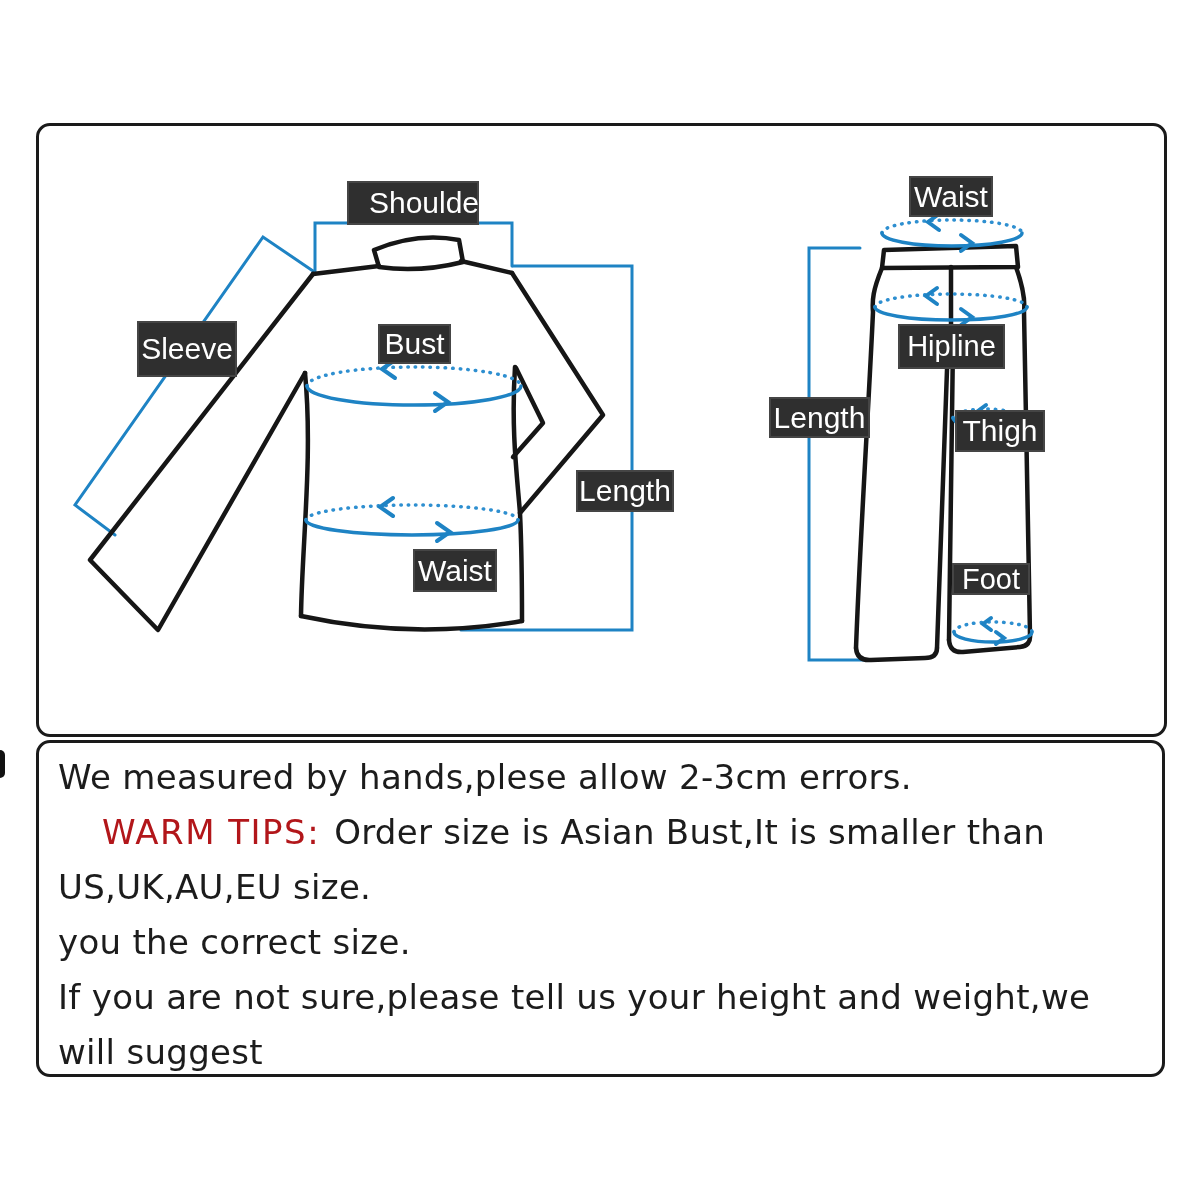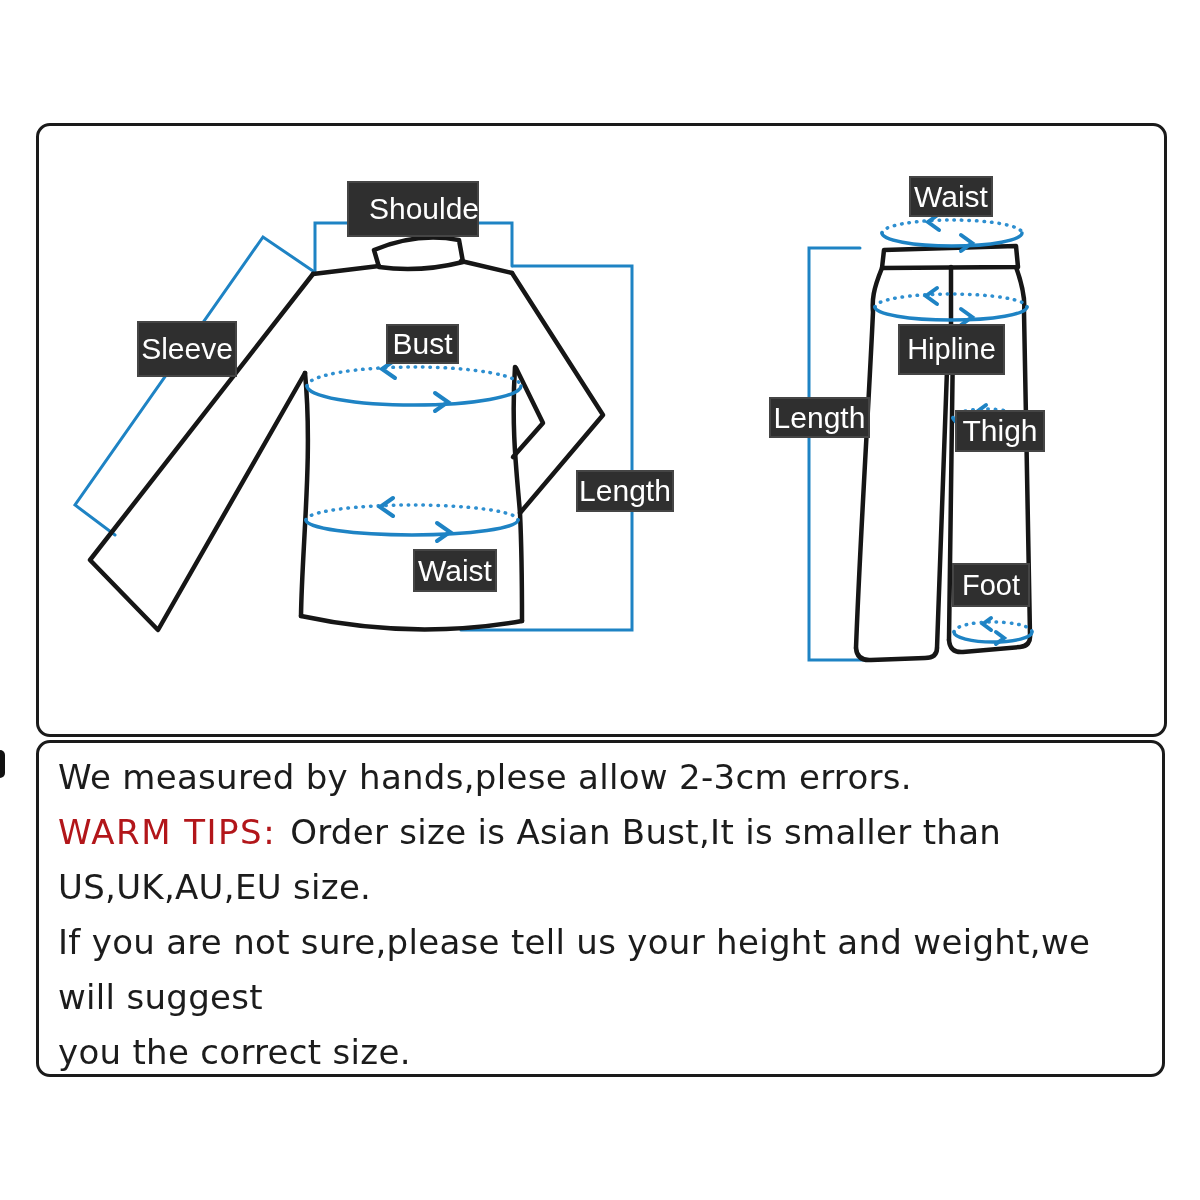--- a/index.html
+++ b/index.html
@@ -29,21 +29,21 @@
     border:2px solid var(--label_border);color:var(--label_text);
     display:flex;align-items:center;justify-content:center;
     font-size:30px;line-height:1;white-space:nowrap;
   }
   #notes-block{
     position:absolute;left:36px;top:740px;width:1129px;z-index:2;box-sizing:border-box;
     padding:10px 22px 0 22px;font-family:"DejaVu Sans", sans-serif;
     font-size:34px;color:var(--note_text);
   }
   #notes-block p{margin:0;line-height:55px;letter-spacing:0.3px;}
-  .warm-label{color:var(--warm_red);letter-spacing:1.5px;margin-right:14px;}
+  .warm-label{color:var(--warm_red);letter-spacing:1.5px;margin-right:14px;margin-left:44px;}
   #edge-artifact{
     position:absolute;left:0;top:750px;width:5px;height:28px;z-index:4;
     background:#111;border-radius:0 10px 10px 0;
   }
 </style>
 </head>
 <body>
 
 <div class="panel" id="panel-diagram"></div>
 <div class="panel" id="panel-notes"></div>
@@ -120,30 +120,30 @@
     <polyline class="chev" points="986,419 994,425 986,431"></polyline>
   </g>
   <g>
     <path class="blue-dotted-arc" d="M 954,632 A 39 10 0 0 1 1032,632"></path>
     <path class="blue-solid-arc" d="M 954,632 A 39 10 0 0 0 1032,632"></path>
     <polyline class="chev" points="991,618 983,624 991,630"></polyline>
     <polyline class="chev" points="996,632 1004,638 996,644"></polyline>
   </g>
 </svg>
 
-<div class="tag" style="left:347px;top:181px;width:132px;height:56px;padding-left:32px;">Shoulder</div>
+<div class="tag" style="left:347px;top:181px;width:132px;height:44px;padding-left:32px;">Shoulder</div>
 <div class="tag" style="left:137px;top:321px;width:100px;height:56px;">Sleeve</div>
-<div class="tag" style="left:378px;top:324px;width:73px;height:40px;margin-left:8px;">Bust</div>
+<div class="tag" style="left:378px;top:324px;width:73px;height:40px;">Bust</div>
 <div class="tag" style="left:576px;top:470px;width:98px;height:42px;">Length</div>
 <div class="tag" style="left:413px;top:549px;width:84px;height:43px;">Waist</div>
 
 <div class="tag" style="left:909px;top:176px;width:84px;height:41px;">Waist</div>
-<div class="tag" style="left:898px;top:324px;width:107px;height:51px;font-size:29px;">Hipline</div>
+<div class="tag" style="left:898px;top:324px;width:107px;height:45px;font-size:29px;">Hipline</div>
 <div class="tag" style="left:769px;top:397px;width:101px;height:41px;">Length</div>
 <div class="tag" style="left:955px;top:410px;width:90px;height:42px;">Thigh</div>
-<div class="tag" style="left:952px;top:563px;width:78px;height:44px;font-size:29px;">Foot</div>
+<div class="tag" style="left:952px;top:563px;width:78px;height:32px;font-size:29px;">Foot</div>
 
 <div id="notes-block">
   <p>We measured by hands,plese allow 2-3cm errors.</p>
   <p><span class="warm-label">WARM TIPS:</span><span>Order size is Asian Bust,It is smaller than US,UK,AU,EU size.</span></p>
+  <p>you the correct size.</p>
   <p>If you are not sure,please tell us your height and weight,we will suggest</p>
-  <p>you the correct size.</p>
 </div>
 
 </body></html>

